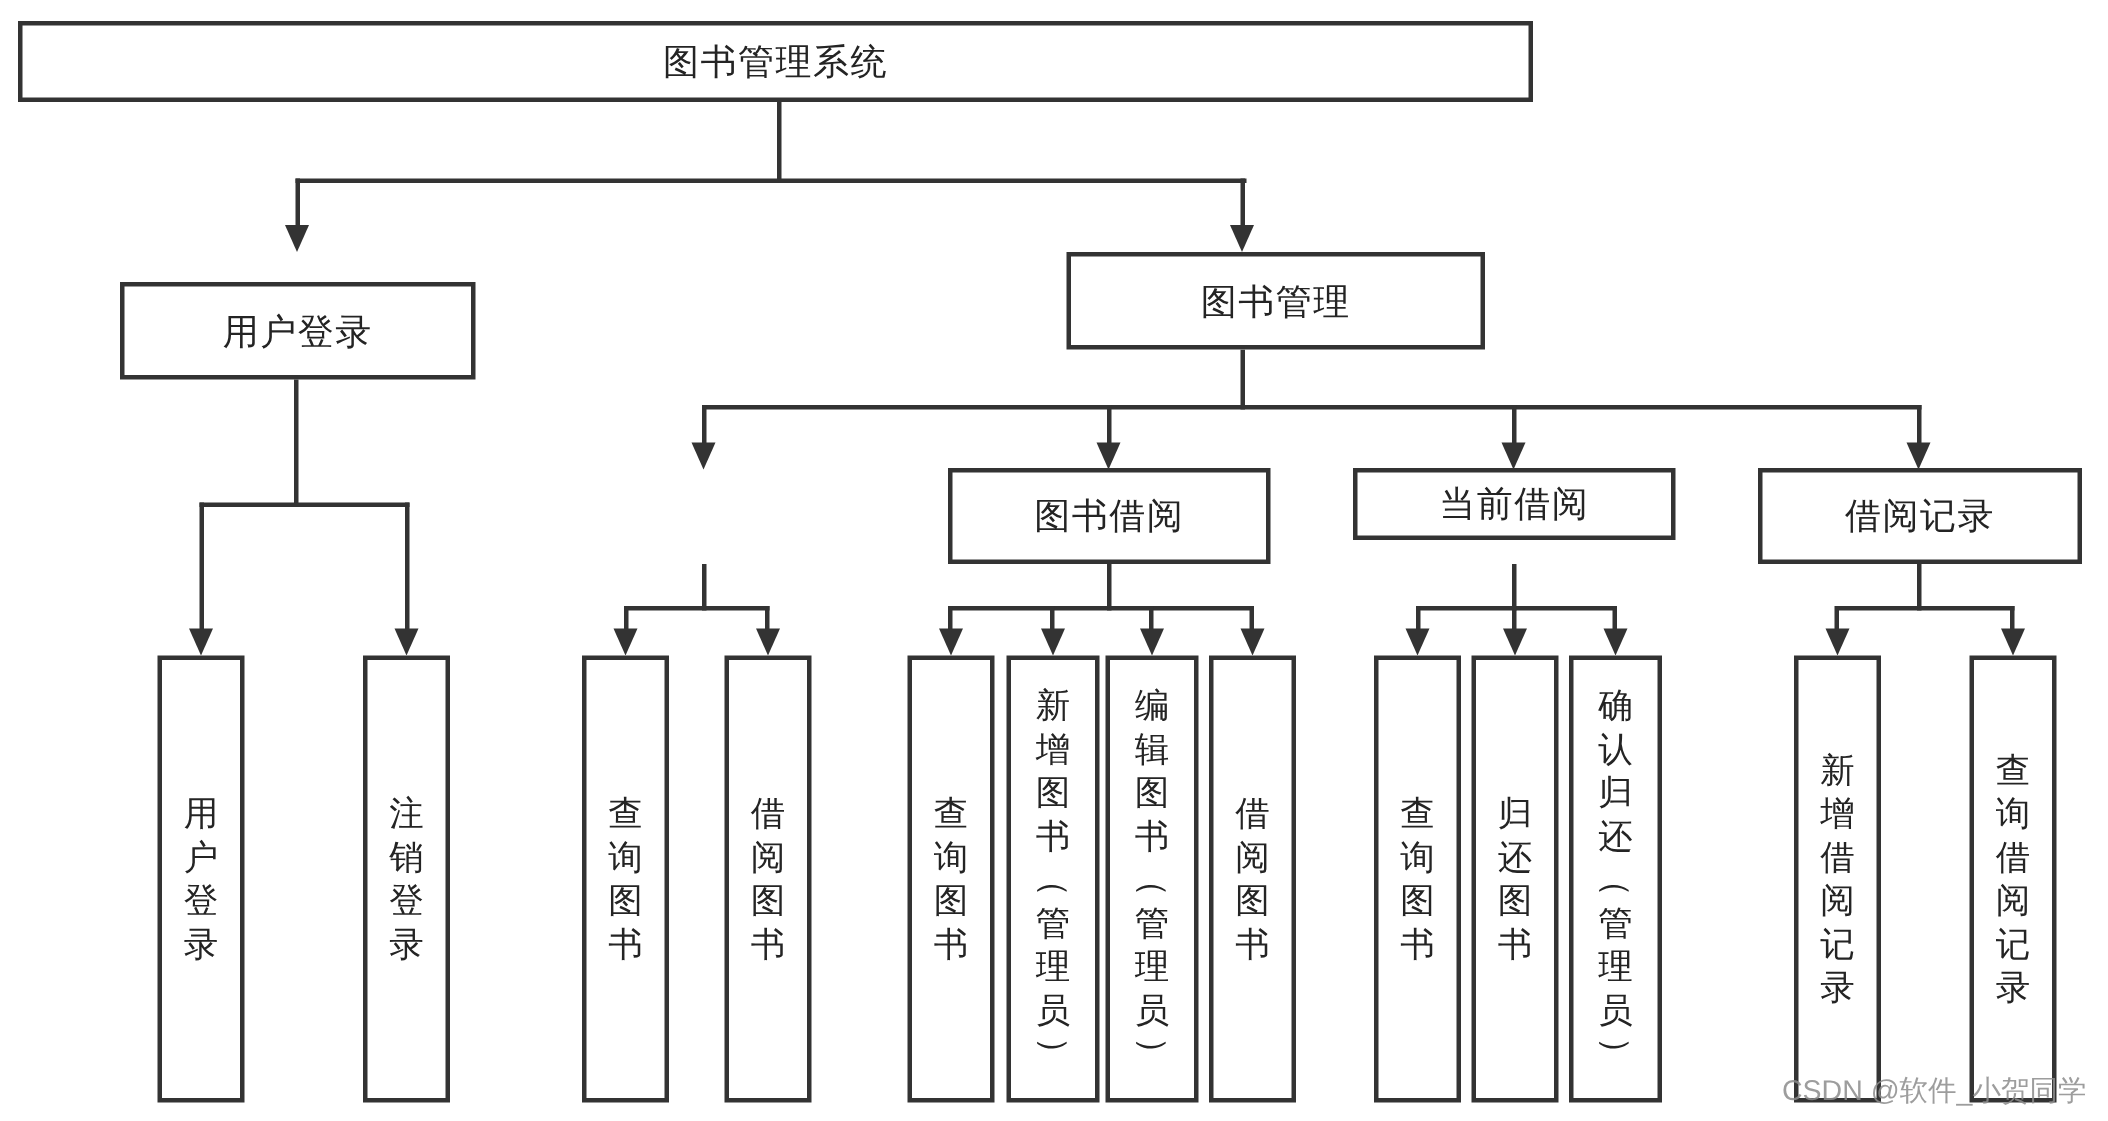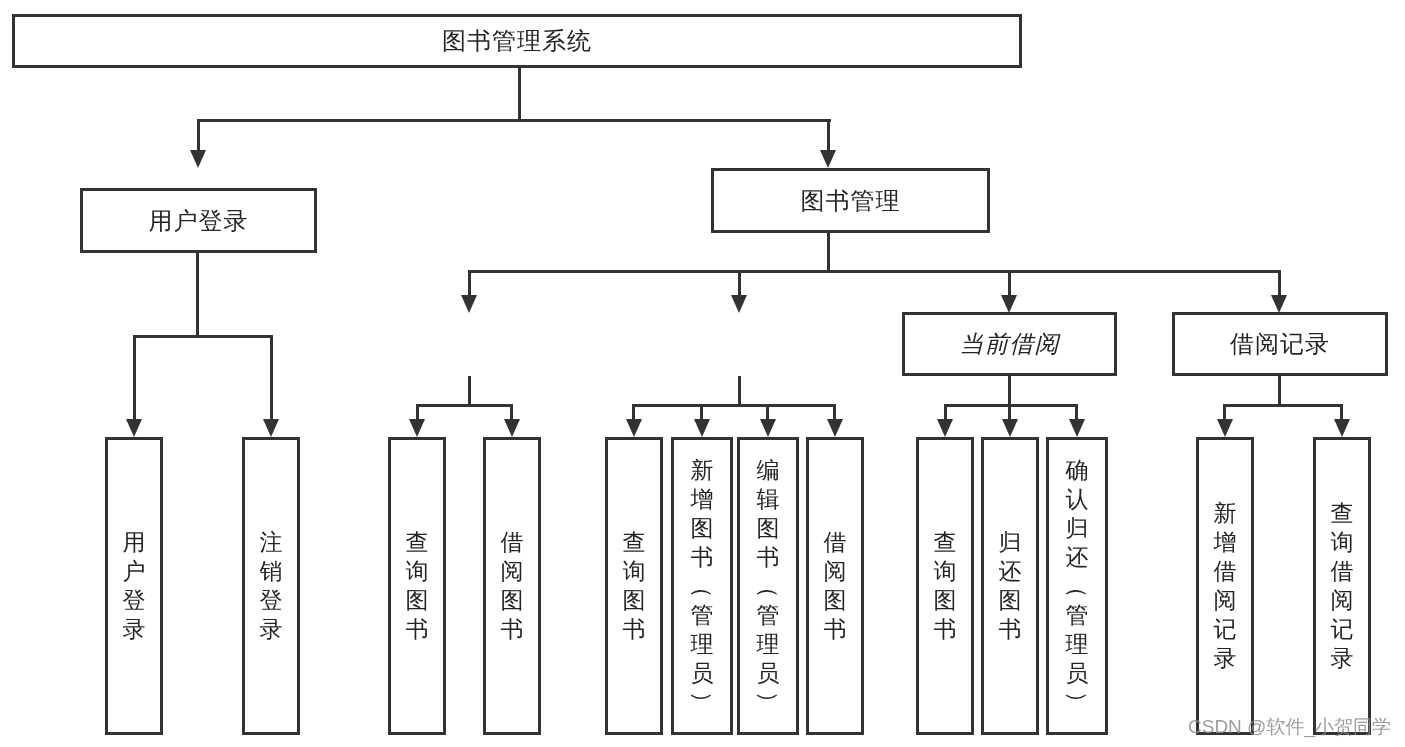--- a/index.html
+++ b/index.html
@@ -113,21 +113,22 @@
   <div class="line" style="left:1223px;top:404px;width:3px;height:17px;"></div>
   <div class="line" style="left:1340px;top:404px;width:3px;height:17px;"></div>
   <div class="arrow" style="left:1217px;top:419px;"></div>
   <div class="arrow" style="left:1334px;top:419px;"></div>
 
   <div class="box hbox" style="left:12px;top:14px;width:1010px;height:54px;">图书管理系统</div>
 
   <div class="box hbox" style="left:80px;top:176px;width:237px;height:65px;margin-top:12px;">用户登录</div>
   <div class="box hbox" style="left:711px;top:168px;width:279px;height:65px;">图书管理</div>
 
-  <div class="box hbox" style="left:902px;top:312px;width:215px;height:64px;font-style:italic;">当前借阅</div>
+  <div class="box hbox" style="left:632px;top:312px;width:215px;height:64px;">图书借阅</div>
+  <div class="box hbox" style="left:902px;top:312px;width:215px;height:48px;">当前借阅</div>
   <div class="box hbox" style="left:1172px;top:312px;width:216px;height:64px;font-family:Liberation Serif, serif;">借阅记录</div>
 
   <div class="box vbox" style="left:105px;top:437px;width:58px;height:298px;">
       <span class="vchar">用</span>
       <span class="vchar">户</span>
       <span class="vchar">登</span>
       <span class="vchar">录</span>
     </div>
   <div class="box vbox" style="left:242px;top:437px;width:58px;height:298px;">
       <span class="vchar">注</span>

